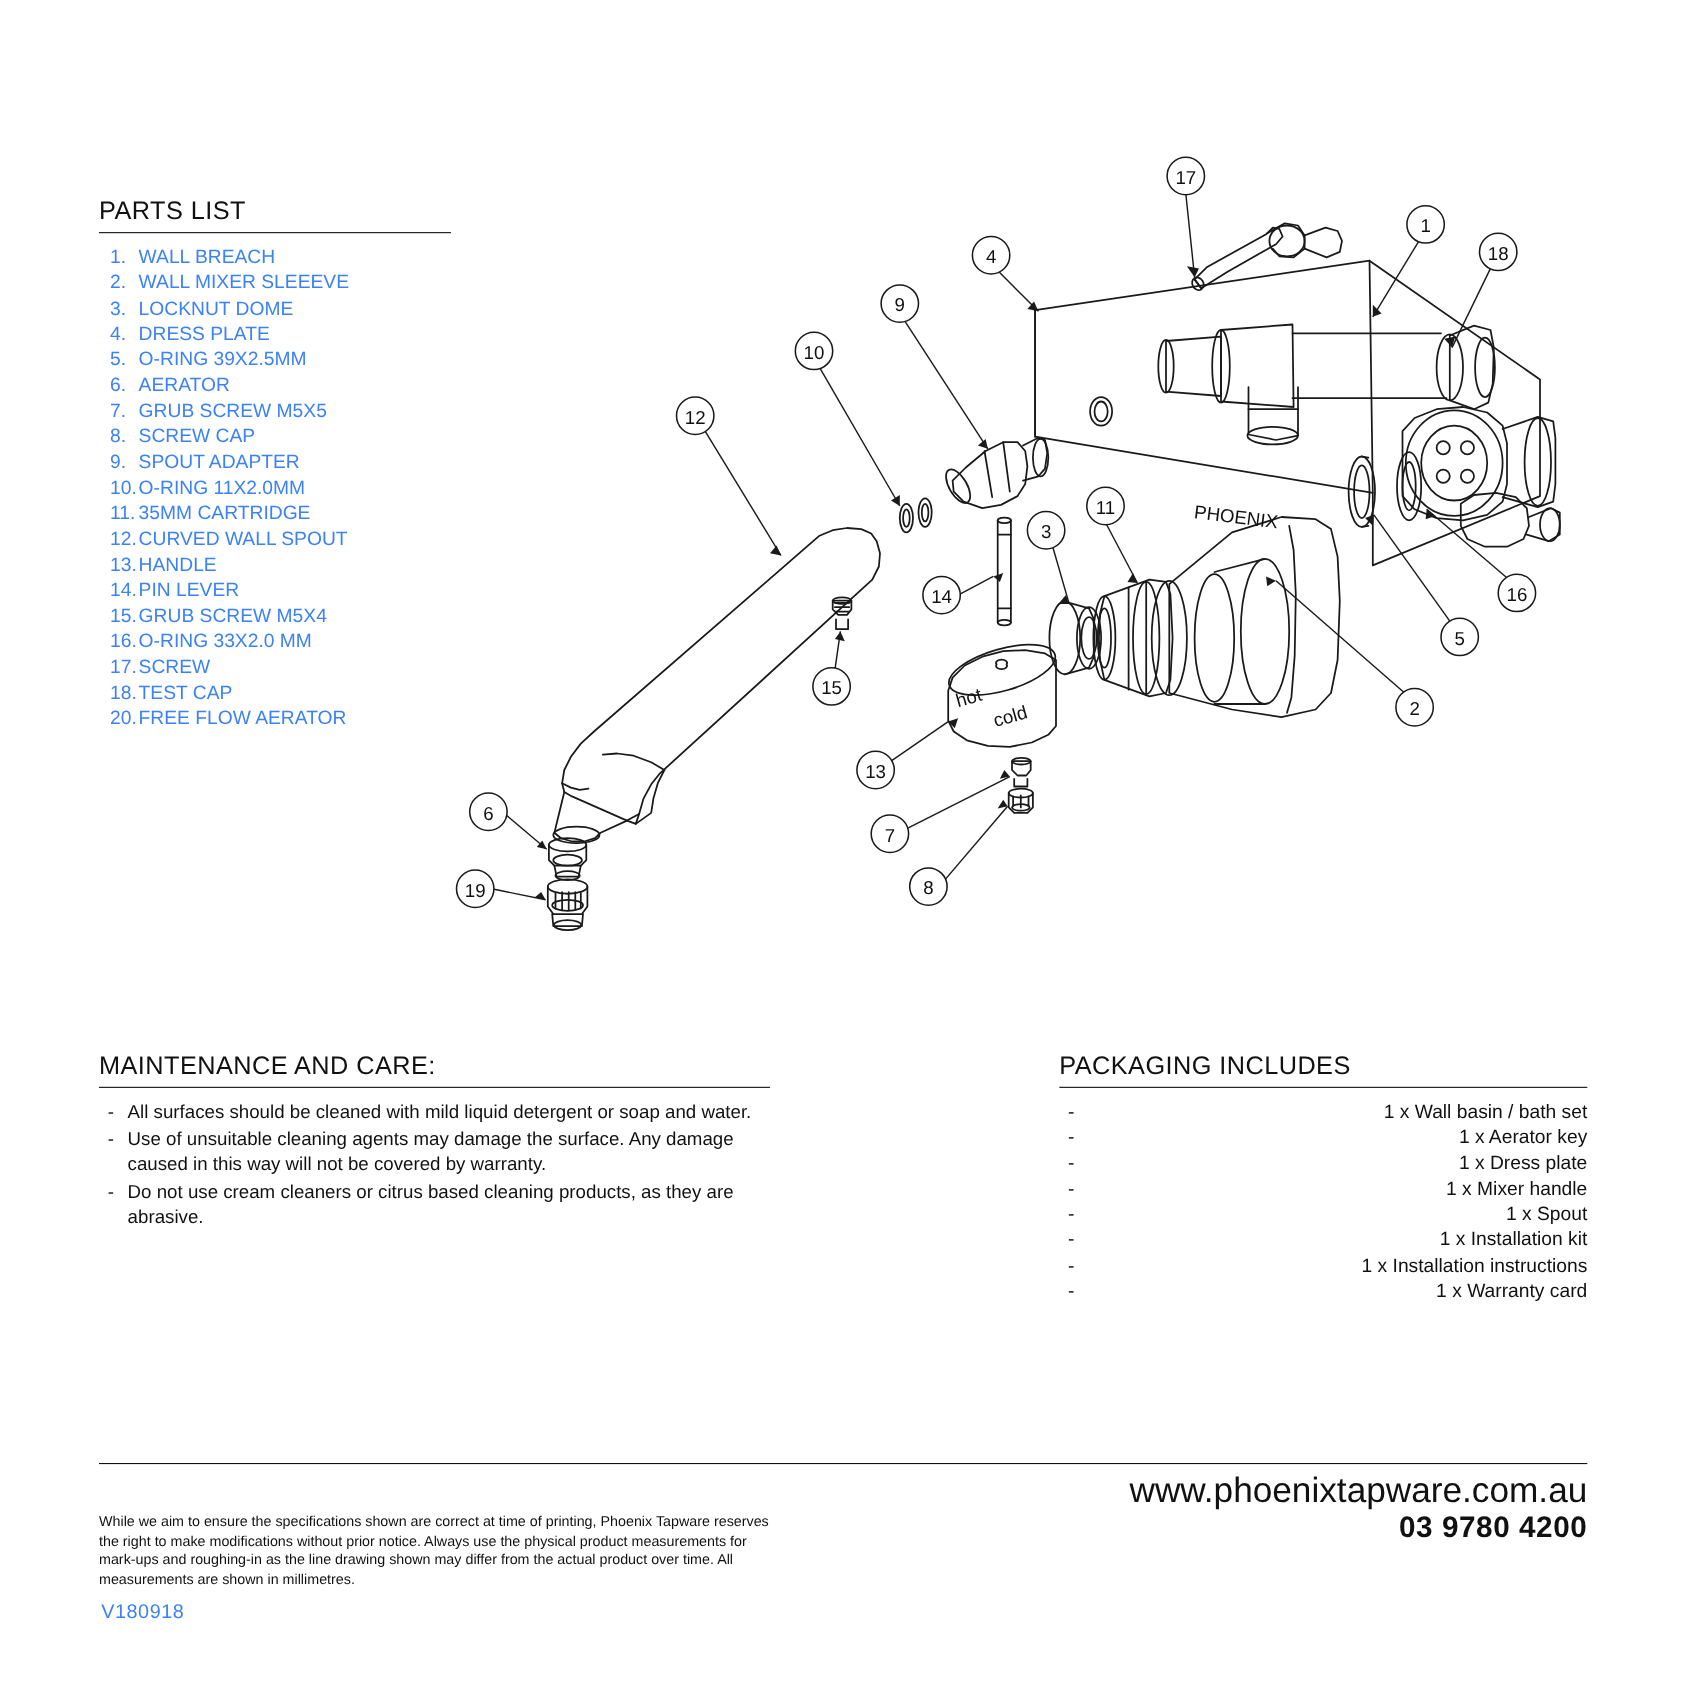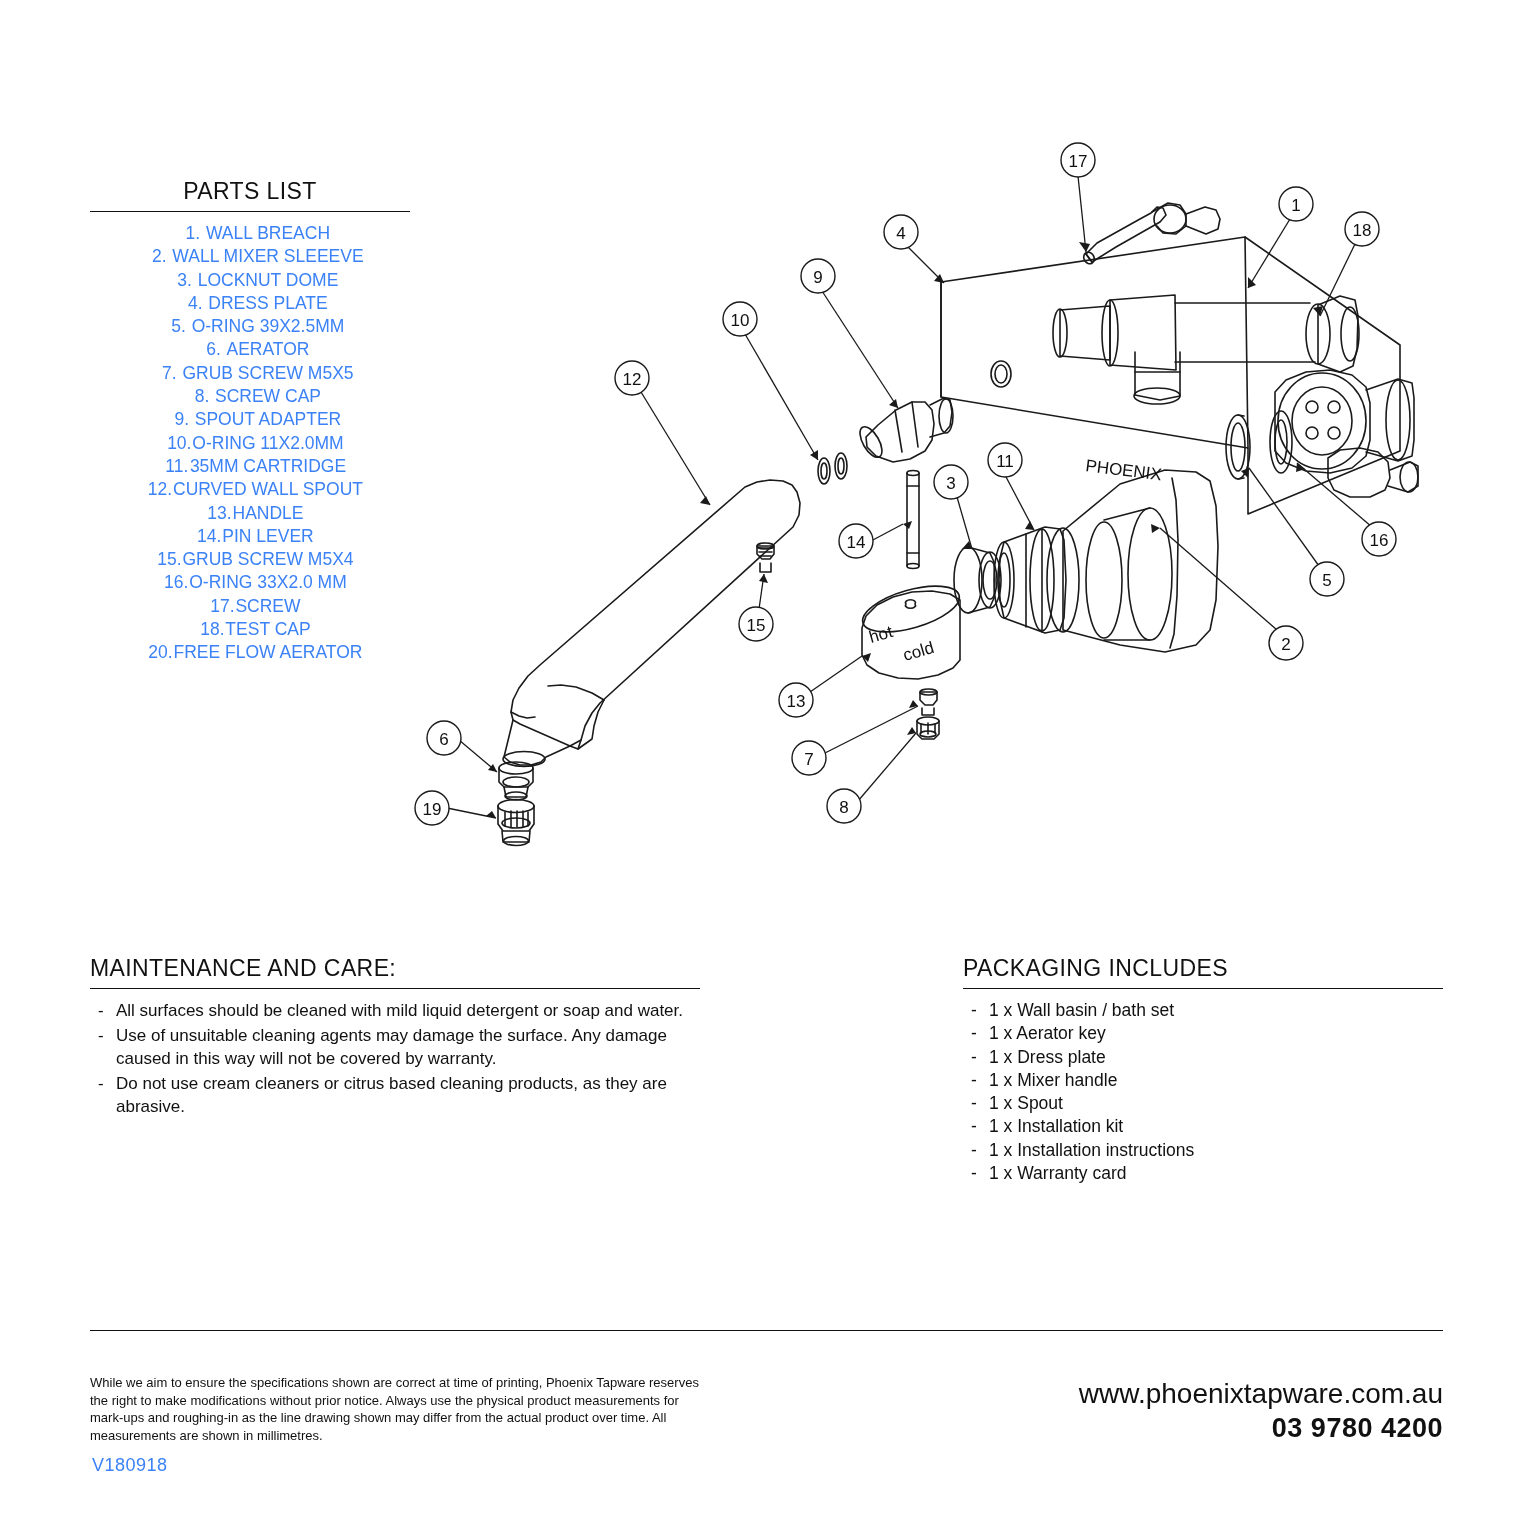--- a/index.html
+++ b/index.html
@@ -17,21 +17,20 @@
     height: 1536px;
     background: #fff;
   }
 
   
   .parts-list {
     position: absolute;
     left: 90px;
     top: 178px;
     width: 320px;
-    text-align: center;
   }
   .section-title {
     font-size: 23px;
     letter-spacing: 0.4px;
     font-weight: 400;
     color: #111;
     margin: 0 0 6px 0;
   }
   .rule {
     height: 1px;
@@ -84,20 +83,21 @@
     width: 480px;
   }
   .packaging .rule { width: 480px; }
   .packaging ul { margin: 8px 0 0 0; padding: 0; list-style: none; }
   .packaging li {
     position: relative;
     padding-left: 26px;
     font-size: 17.5px;
     line-height: 23.3px;
     color: #111;
+    text-align: right;
   }
   .packaging li::before {
     content: "-";
     position: absolute;
     left: 8px;
     top: 0;
   }
 
   
   .footer-rule {
@@ -118,24 +118,23 @@
     color: #111;
     margin-top: 32px;
   }
   .contact {
     position: absolute;
     right: 93px;
     top: 1338px;
     text-align: right;
   }
   .contact .web {
-    font-size: 28px;
+    font-size: 32px;
     line-height: 32px;
     color: #111;
-    margin-top: 40px;
   }
   .contact .phone {
     font-size: 27px;
     line-height: 36px;
     font-weight: 700;
     color: #111;
     letter-spacing: 0.5px;
   }
   .version {
     position: absolute;

